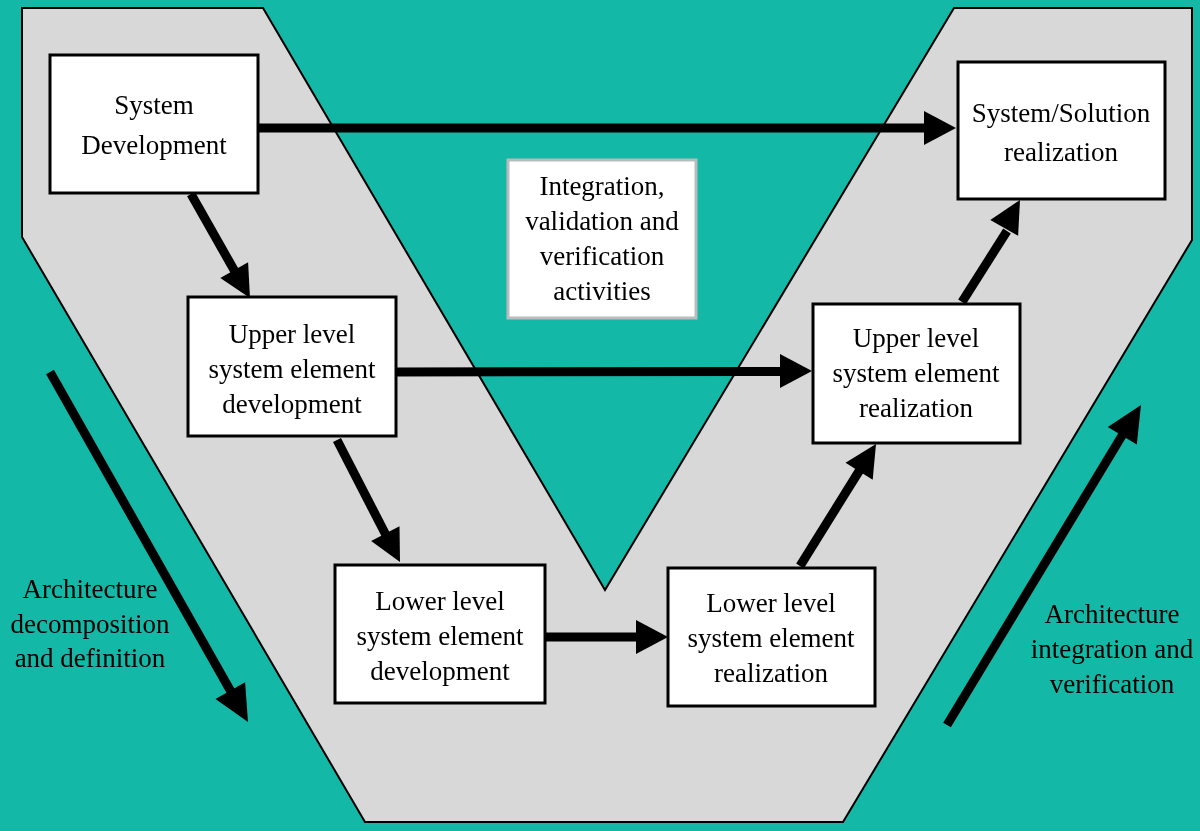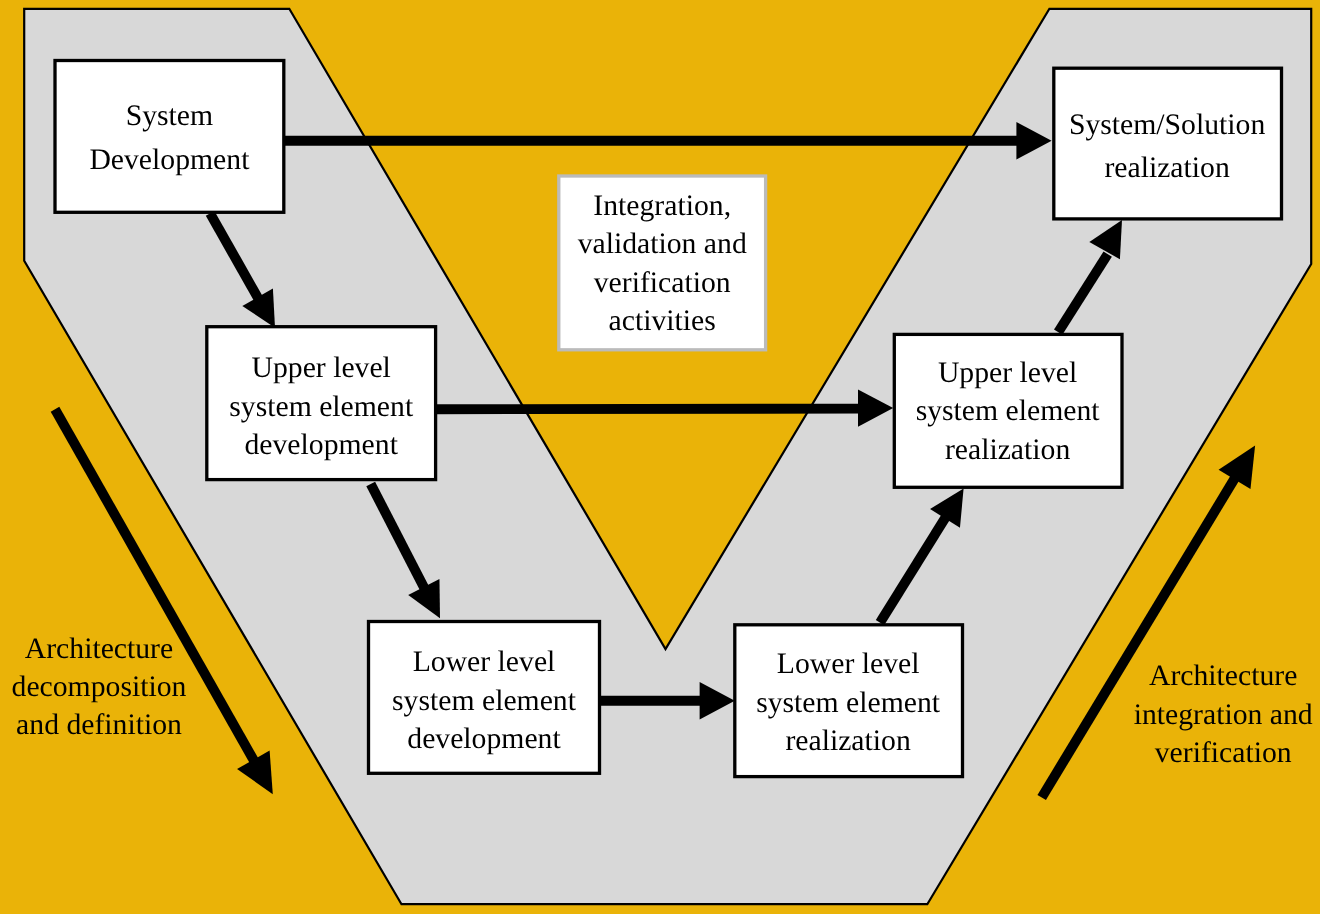--- a/index.html
+++ b/index.html
@@ -4,21 +4,21 @@
 <style>
   html, body {
     margin: 0;
     padding: 0;
     background: #ffffff;
   }
   .stage {
     position: relative;
     width: 1200px;
     height: 831px;
-    background: #eab308;
+    background: #14b8a6;
     overflow: hidden;
   }
   svg {
     display: block;
   }
   text {
     font-family: "Liberation Serif", "DejaVu Serif", serif;
     font-size: 27px;
     fill: #000000;
   }

